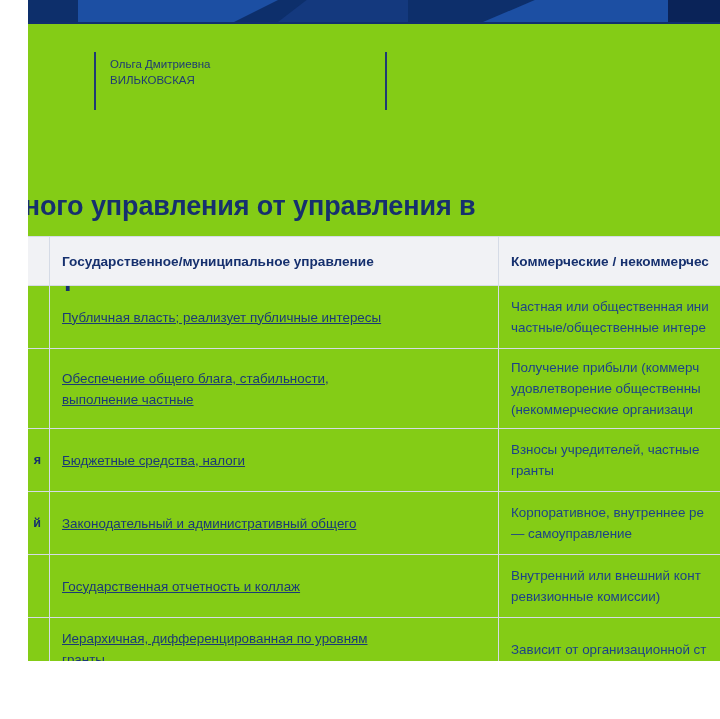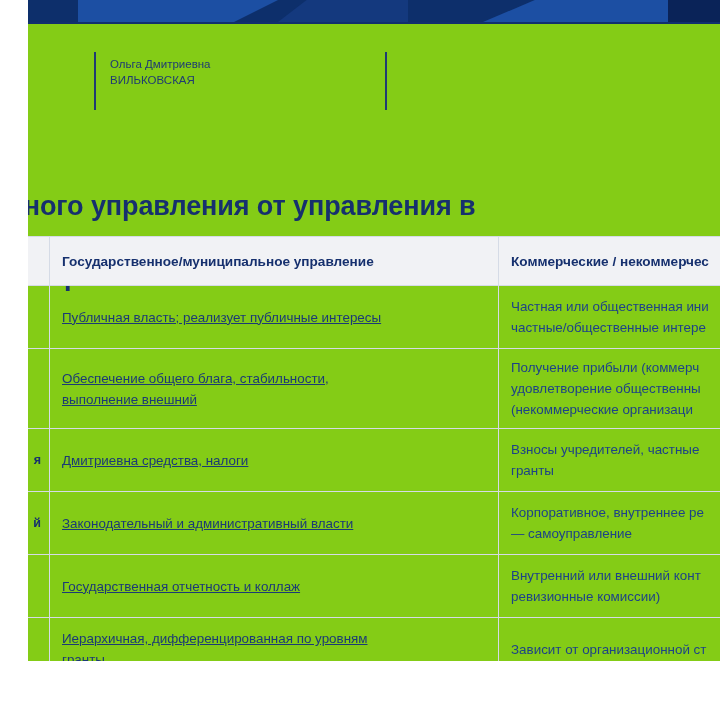--- a/index.html
+++ b/index.html
@@ -118,34 +118,34 @@
     <tbody>
         <tr>
           <td class="side"></td>
           <td class="col-a" style="white-space: pre-line;">Публичная власть; реализует публичные интересы</td>
           <td class="col-b" style="white-space: pre-line;">Частная или общественная ини
 частные/общественные интере</td>
         </tr>
         <tr>
           <td class="side"></td>
           <td class="col-a" style="white-space: pre-line;">Обеспечение общего блага, стабильности,
-выполнение внешний</td>
+выполнение частные</td>
           <td class="col-b" style="white-space: pre-line;">Получение прибыли (коммерч
 удовлетворение общественны
 (некоммерческие организаци</td>
         </tr>
         <tr>
           <td class="side">я</td>
-          <td class="col-a" style="white-space: pre-line;">Дмитриевна средства, налоги</td>
+          <td class="col-a" style="white-space: pre-line;">Бюджетные средства, налоги</td>
           <td class="col-b" style="white-space: pre-line;">Взносы учредителей, частные 
 гранты</td>
         </tr>
         <tr>
           <td class="side">й</td>
-          <td class="col-a" style="white-space: pre-line;">Законодательный и административный власти</td>
+          <td class="col-a" style="white-space: pre-line;">Законодательный и административный общего</td>
           <td class="col-b" style="white-space: pre-line;">Корпоративное, внутреннее ре
 — самоуправление</td>
         </tr>
         <tr>
           <td class="side"></td>
           <td class="col-a" style="white-space: pre-line;">Государственная отчетность и коллаж</td>
           <td class="col-b" style="white-space: pre-line;">Внутренний или внешний конт
 ревизионные комиссии)</td>
         </tr>
         <tr>

